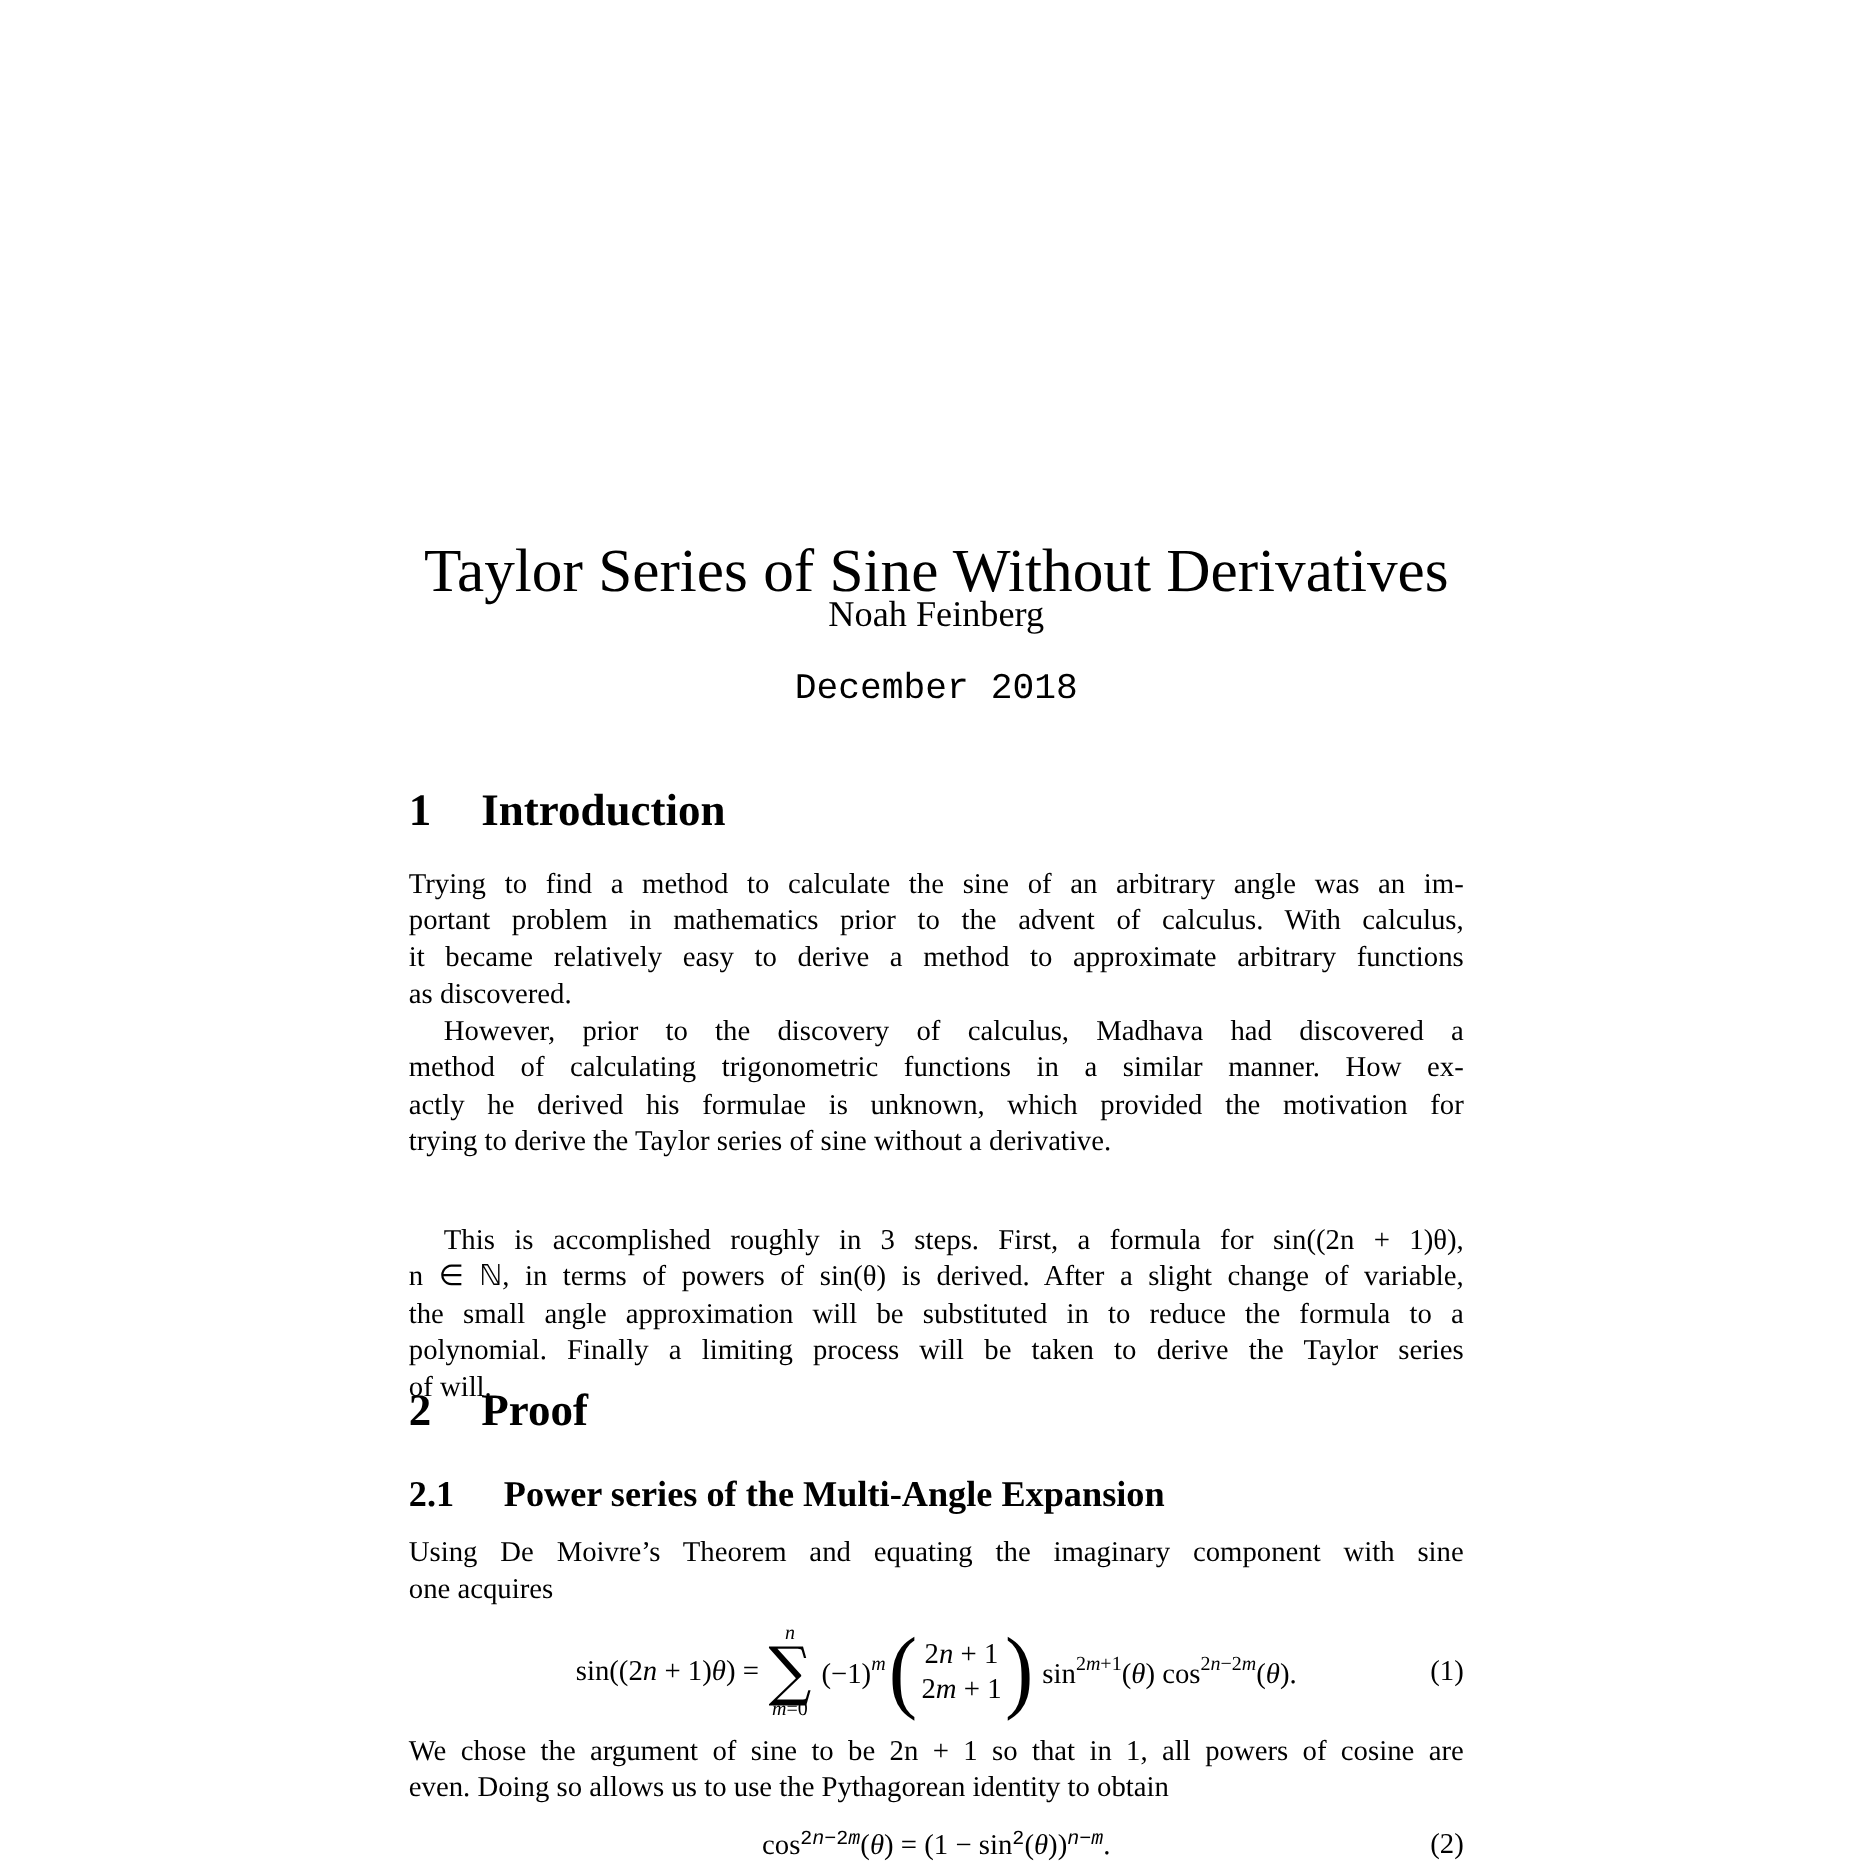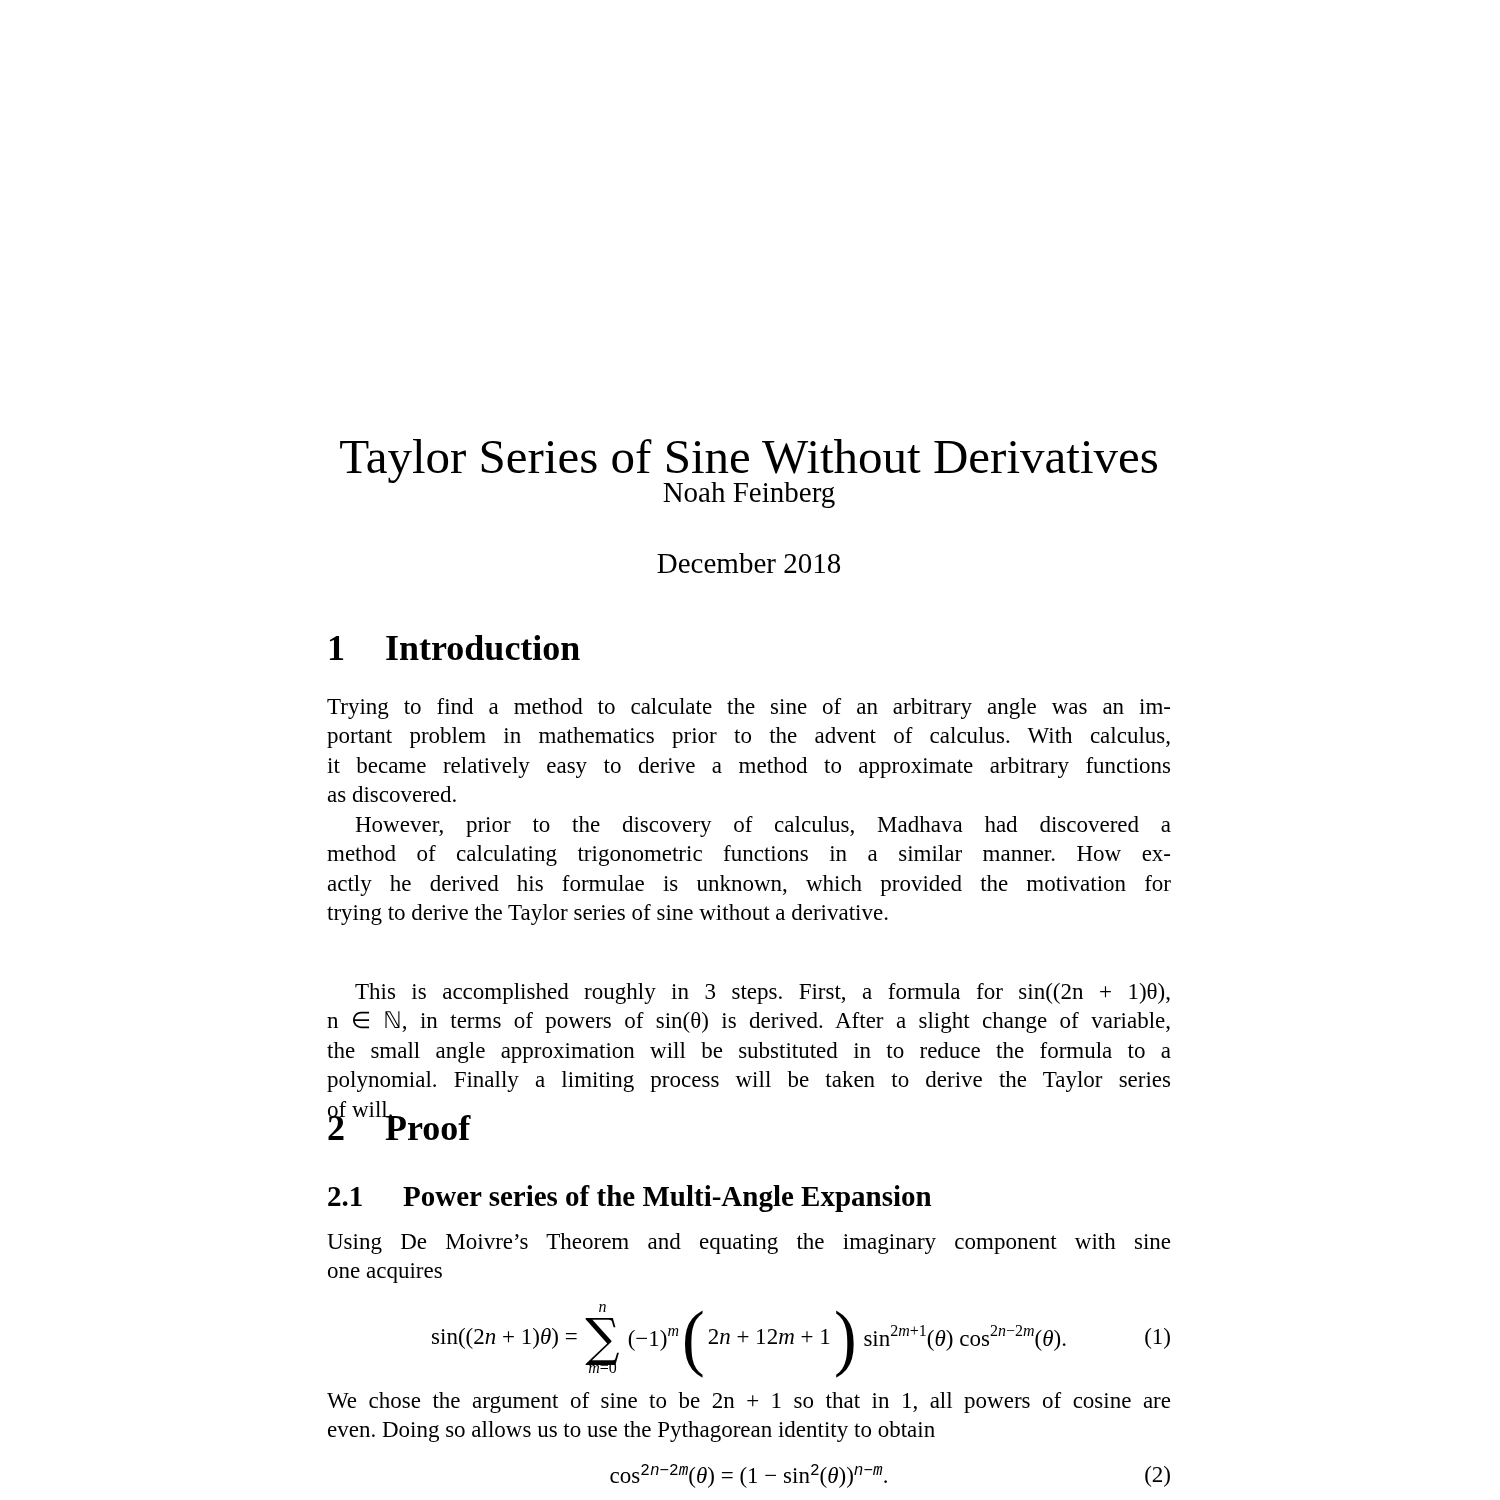--- a/index.html
+++ b/index.html
@@ -6,42 +6,42 @@
   body{
     width:1500px;height:1500px;
     background:#ffffff;color:#000000;
     font-family:"Liberation Serif", serif;
     position:relative;overflow:hidden;
   }
   .abs{position:absolute;left:327px;width:844px;}
   .center{text-align:center;}
   .title{top:393px;font-size:49px;line-height:46px;margin-top:41px;}
   .author{top:475px;font-size:29px;line-height:34px;}
-  .date{top:546px;font-size:29px;line-height:34px;}
+  .date{top:534px;font-size:29px;line-height:34px;font-family:Liberation Mono, monospace;}
   .h1{font-size:36px;line-height:43px;font-weight:bold;}
   .h2{font-size:29px;line-height:35px;font-weight:bold;}
   .h1 .num{display:inline-block;min-width:58px;}
   .h2 .num{display:inline-block;min-width:76px;}
   .para{font-size:23px;line-height:29.4px;}
   .line{width:100%;}
   .jl{text-align:justify;text-align-last:justify;}
   .indent{text-indent:28px;}
   
   .eq{display:flex;align-items:center;justify-content:center;font-size:23px;}
   .eq .grp{white-space:pre;display:inline-block;}
   .mi{font-style:italic;}
   .mr{font-style:normal;}
   .sup{font-size:16px;vertical-align:10px;}
   .sup.lo{vertical-align:8px;font-family:Liberation Mono, monospace;}
   .sum{display:inline-flex;flex-direction:column;align-items:center;margin:0 8px 0 2px;}
   .sum .lim{font-size:16px;line-height:17px;white-space:pre;}
   .sigma{font-size:48px;line-height:44px;font-family:"DejaVu Serif","DejaVu Sans",serif;transform:scaleY(1.08);}
   .binom{display:inline-flex;align-items:center;margin:0 6px 0 2px;}
   .paren{font-size:74px;line-height:70px;font-weight:400;transform:scaleX(.92);}
-  .stack{display:inline-flex;flex-direction:row;align-items:center;font-size:23px;line-height:28px;padding:0 2px;}
+  .stack{display:inline-flex;flex-direction:column;align-items:center;font-size:23px;line-height:28px;padding:0 2px;}
   .srow{white-space:pre;}
   .eqtag{position:absolute;right:0;top:50%;transform:translateY(-50%);font-size:23px;}
   .eqwrap{position:absolute;left:327px;width:844px;}
 </style>
 </head>
 <body>
 
 <div class="abs center title">Taylor Series of Sine Without Derivatives</div>
 <div class="abs center author">Noah Feinberg</div>
 <div class="abs center date">December 2018</div>

